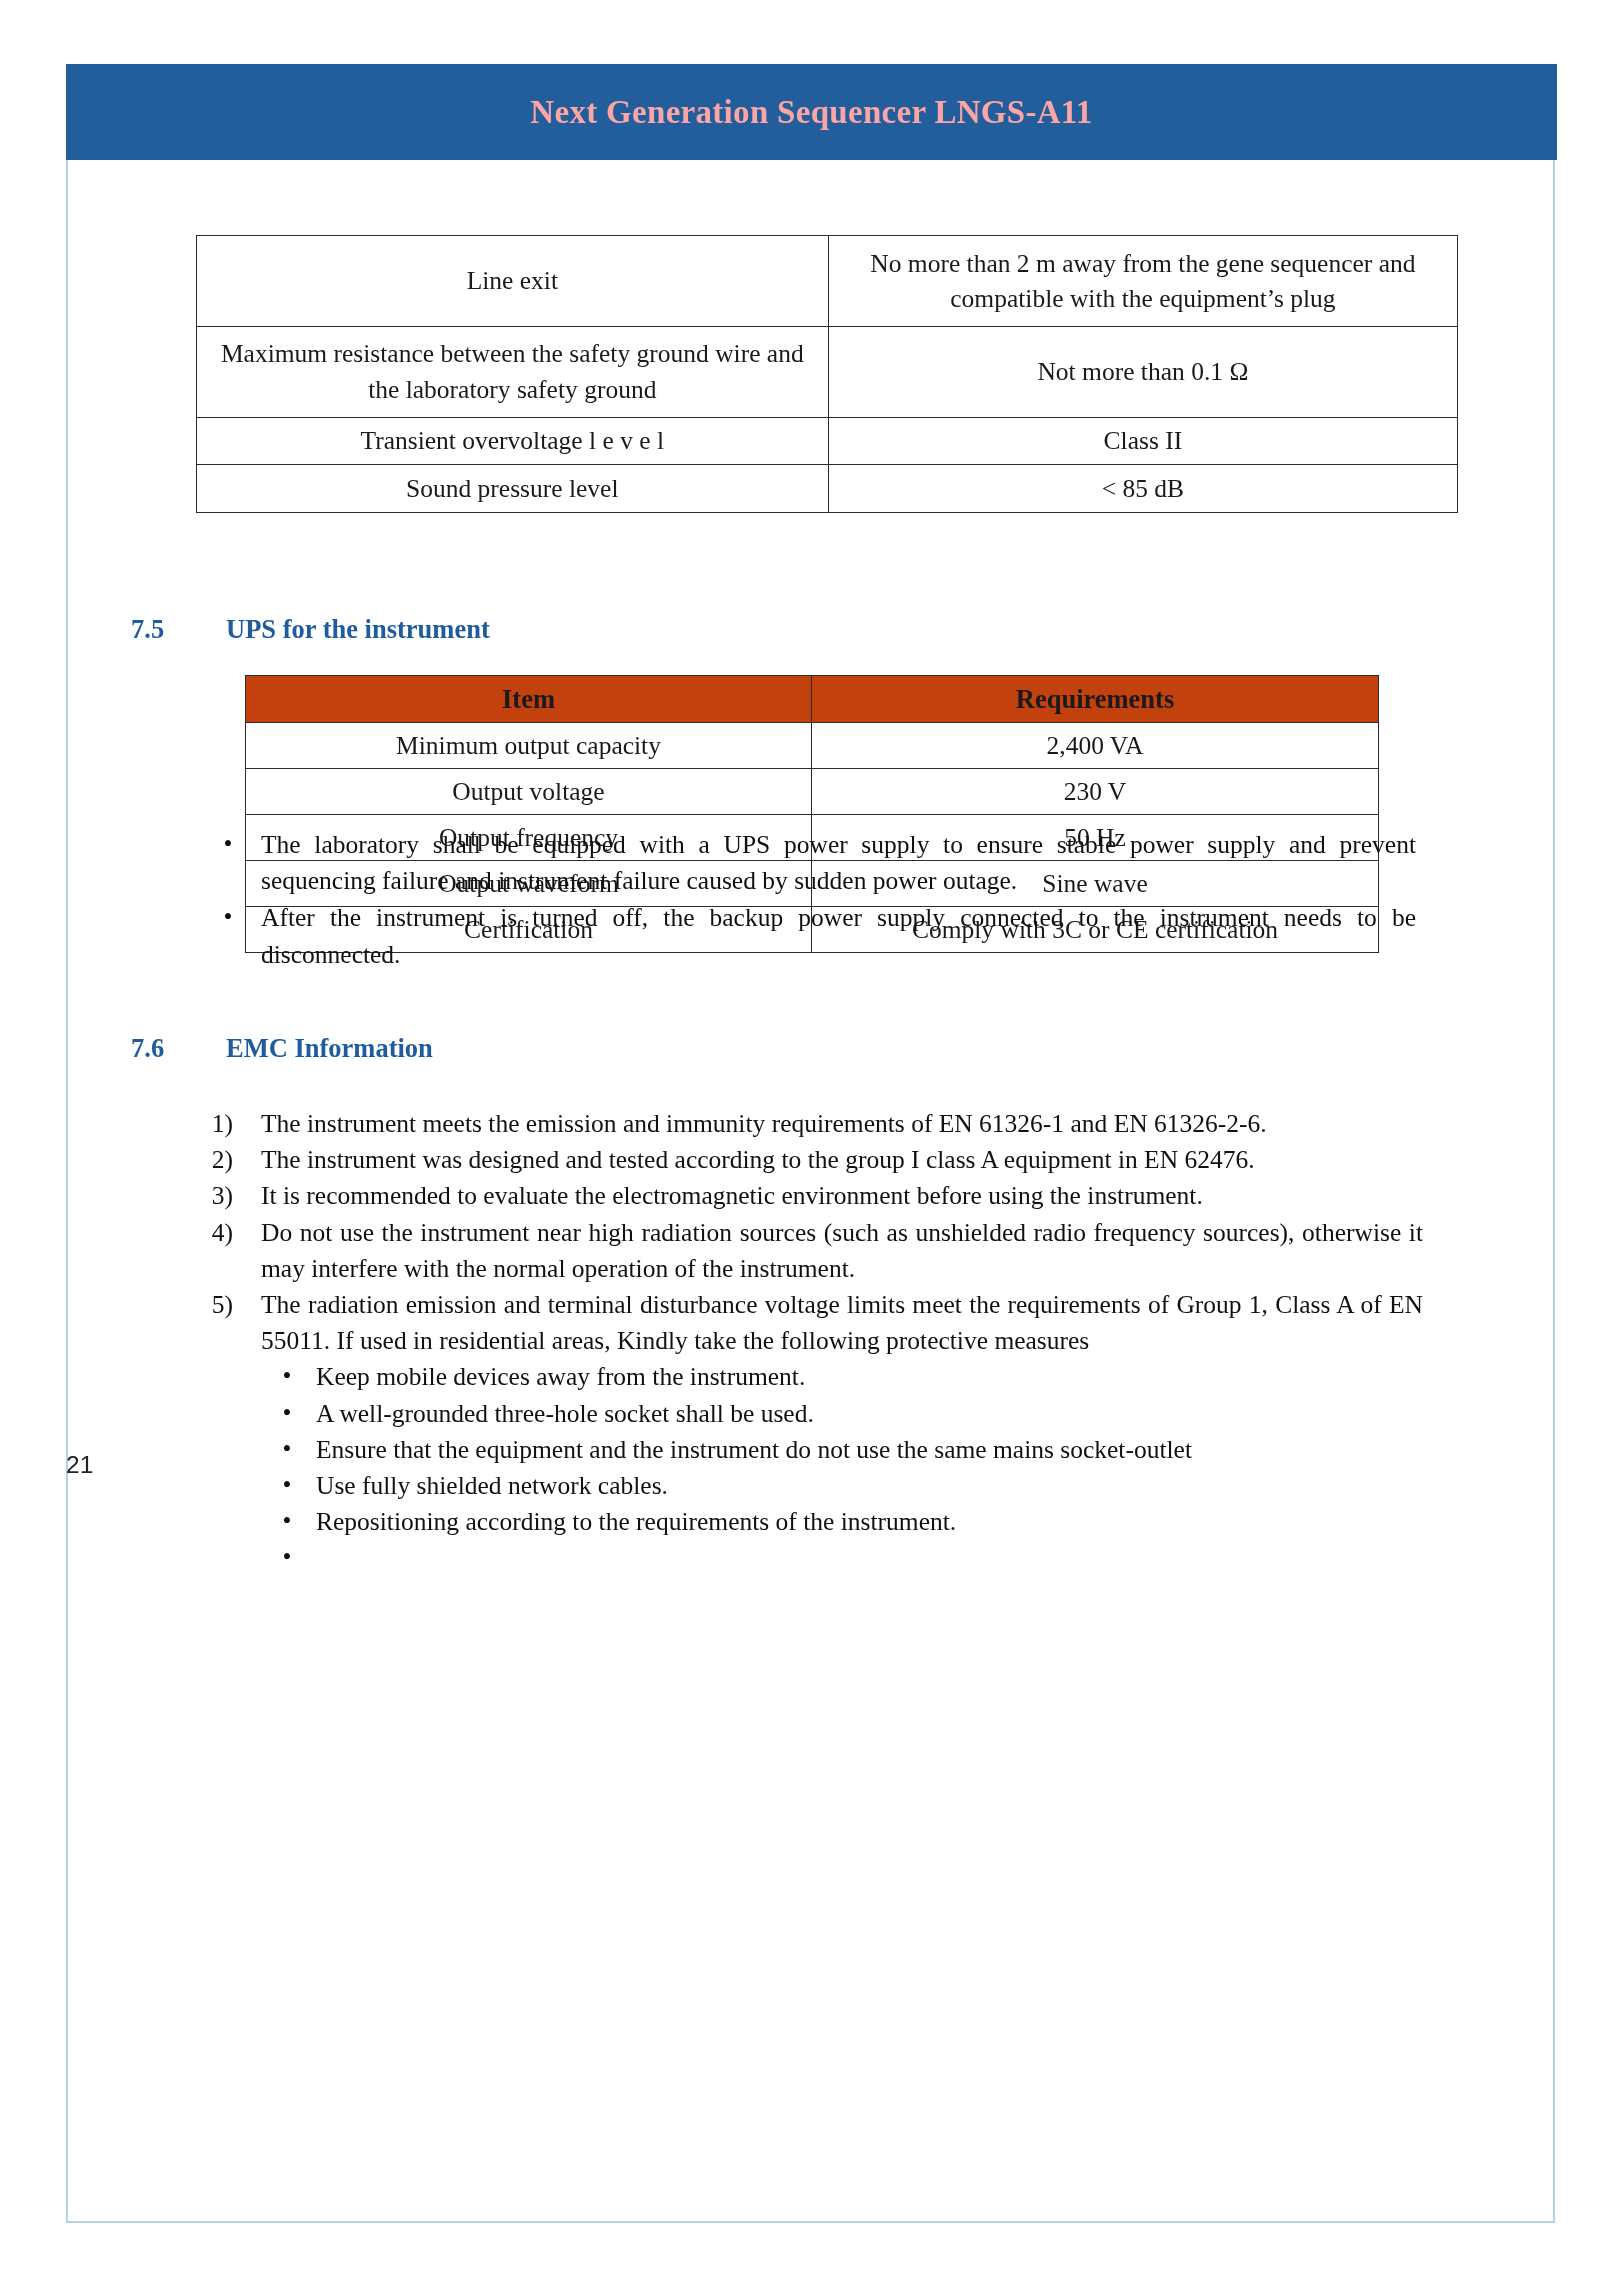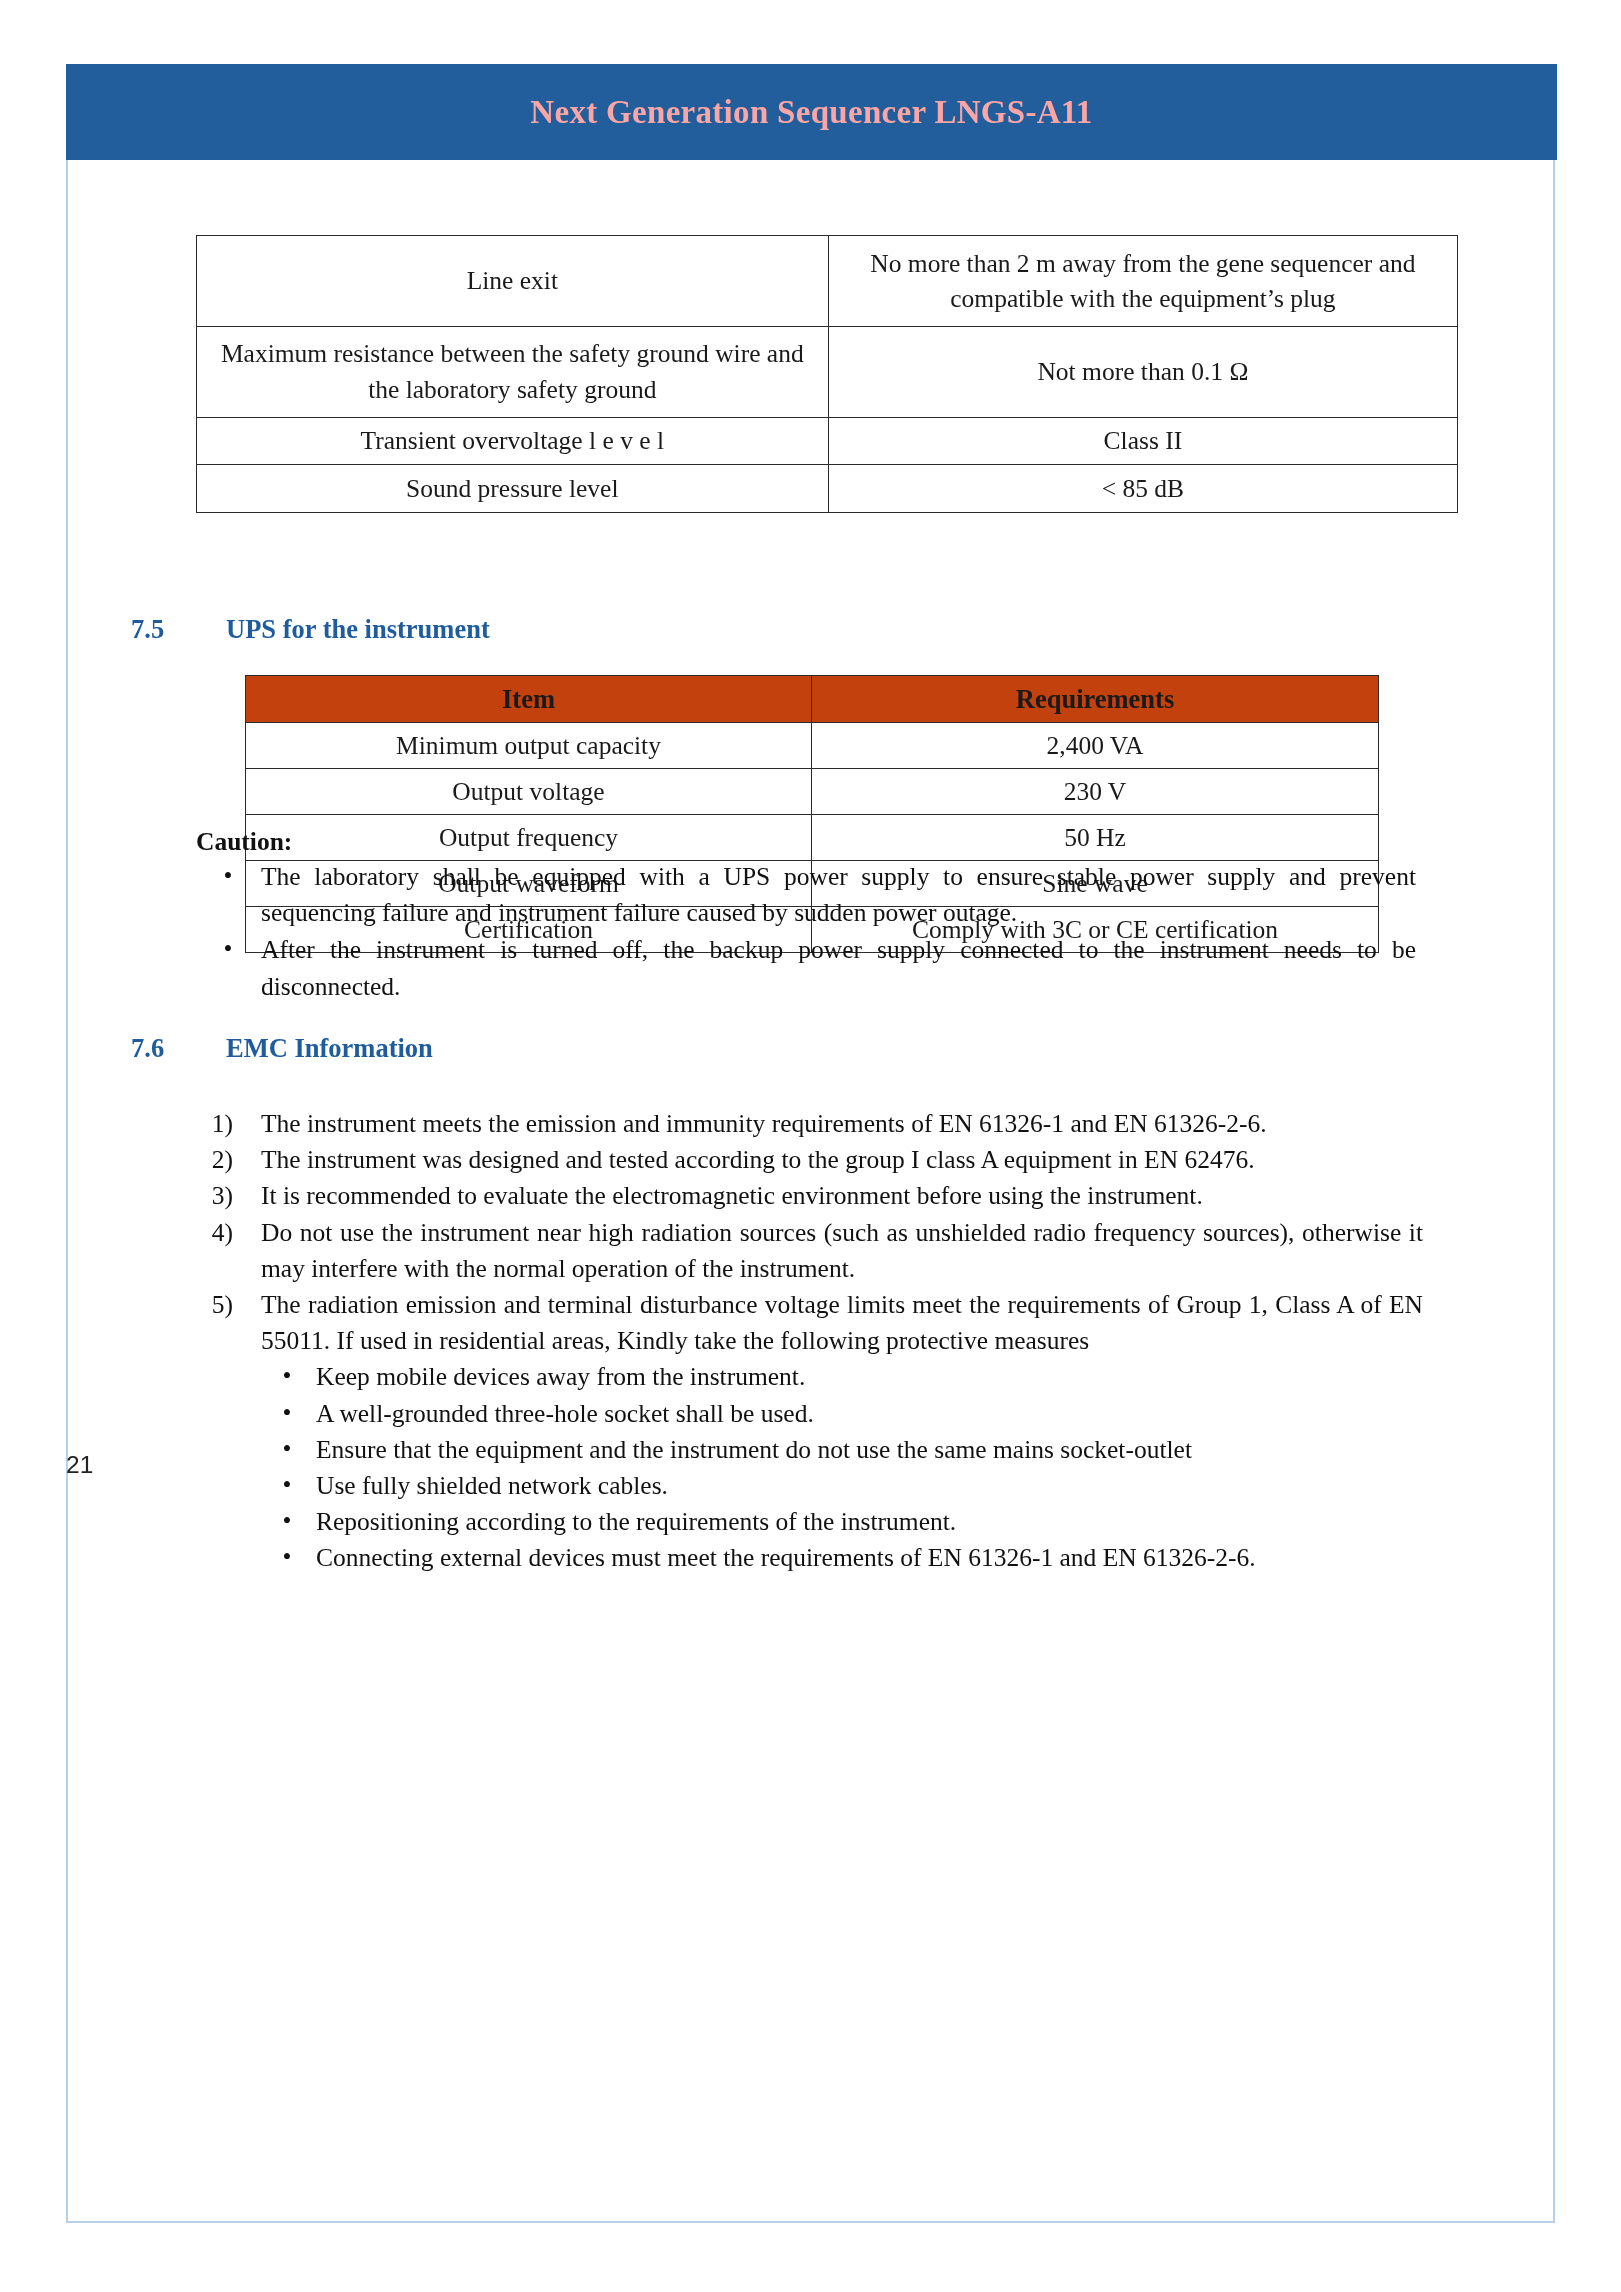--- a/index.html
+++ b/index.html
@@ -286,21 +286,20 @@
         <td>Sine  wave</td>
       </tr>
       <tr>
         <td>Certification</td>
         <td>Comply  with 3C  or  CE  certification</td>
       </tr>
     </tbody>
   </table>
 
   <div id="caution-block">
-    <div id="caution-title">Caution:</div>
     <ul class="dot-list">
       <li>
         <span class="bullet">•</span>
         <span>The laboratory shall be equipped with a UPS power supply to ensure stable power supply and prevent sequencing failure and instrument failure caused by sudden power outage.</span>
       </li>
       <li>
         <span class="bullet">•</span>
         <span>After the instrument is turned off, the backup power supply connected to the instrument needs to be disconnected.</span>
       </li>
     </ul>
@@ -348,21 +347,20 @@
           <li>
             <span class="bullet">•</span>
             <span>Use fully shielded network cables.</span>
           </li>
           <li>
             <span class="bullet">•</span>
             <span>Repositioning according to the requirements of the instrument.</span>
           </li>
           <li>
             <span class="bullet">•</span>
-            <span>Connecting external devices must meet the requirements of EN 61326-1 and EN 61326-2-6.</span>
           </li>
         </ul>
       </li>
     </ol>
   </div>
 
   <div id="page-number">21</div>
 
 </div>
 

